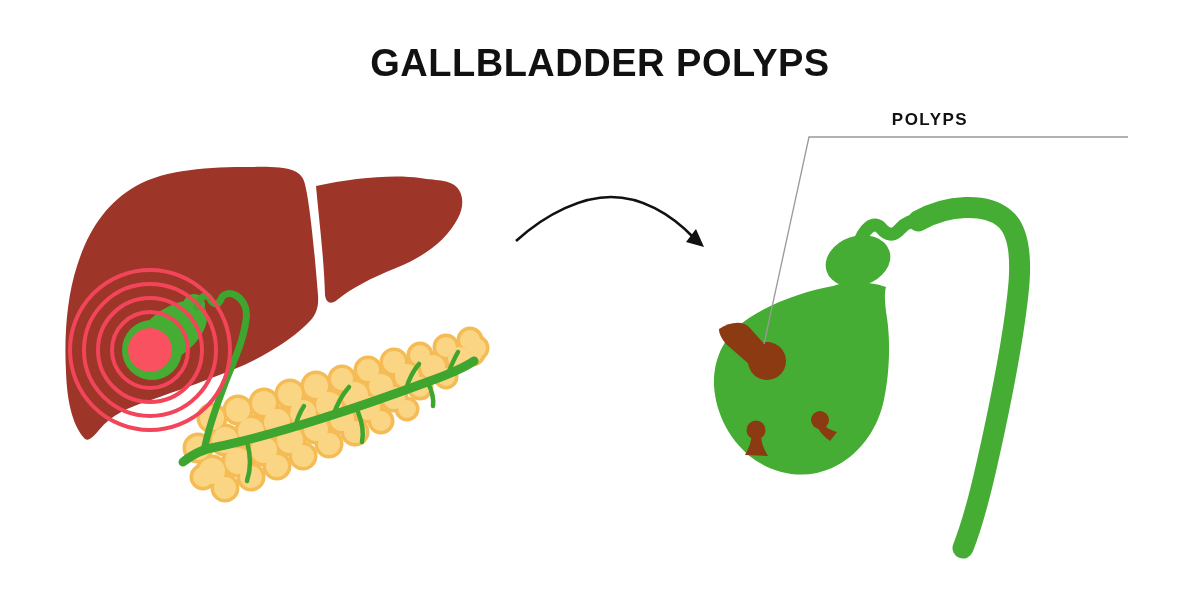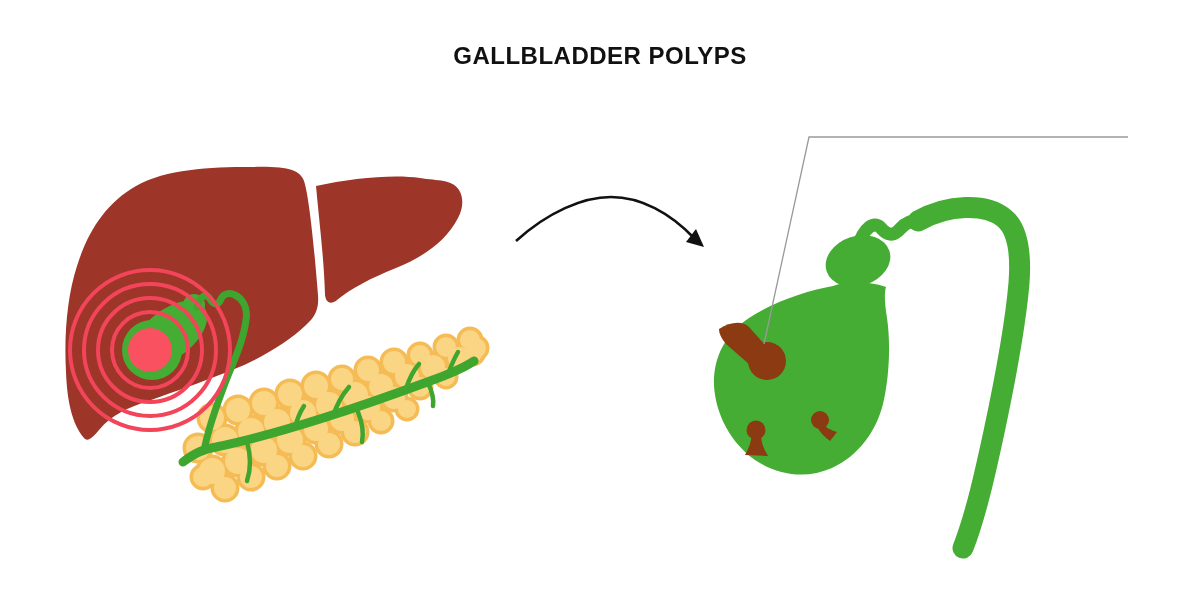--- a/index.html
+++ b/index.html
@@ -2,21 +2,21 @@
 <html style="--background: #ffffff; --title-text: #111111; --liver: #9E3529; --gallbladder-green: #45AD33; --duct-green: #3EA52F; --alert-ring: #F2455A; --alert-fill: #F9515F; --pancreas-base: #F5BC55; --pancreas-lobule: #FAD584; --polyp-brown: #8B3A12; --arrow-black: #111111; --callout-line: #999999;"><head>
 <meta charset="utf-8">
 <style>
   html,body{margin:0;padding:0;background:#fff;}
   .frame{
     position:relative;width:1200px;height:607px;background:var(--background,#fff);
     overflow:hidden;font-family:"Liberation Sans",sans-serif;
   }
   .page-title{
     position:absolute;top:42px;left:0;right:0;text-align:center;
-    font-size:24px;font-weight:700;letter-spacing:.5px;color:var(--title-text,#111);
+    font-size:38px;font-weight:700;letter-spacing:.5px;color:var(--title-text,#111);
     white-space:nowrap;
   }
   .polyps-label{
     position:absolute;left:845px;top:110px;width:170px;text-align:center;
     font-size:17px;font-weight:600;letter-spacing:1.5px;color:var(--title-text,#111);
   }
   .scene{position:absolute;left:0;top:0;}
   .c-liver{fill:var(--liver);}
   .c-green{fill:var(--gallbladder-green);}
   .s-green{stroke:var(--gallbladder-green);fill:none;stroke-linecap:round;stroke-linejoin:round;}
@@ -170,13 +170,14 @@
       </g>
       <g>
         <path class="c-polyp" d="M 816,425 C 820,432 824,437 830,441 L 837,432 C 830,430 825,427 821,422 Z"></path>
         <circle class="c-polyp" cx="820" cy="420" r="9"></circle>
       </g>
 
       <polyline class="callout-line" points="1128,137 809,137 764,344"></polyline>
     </g>
   </svg>
 
+  <div class="polyps-label">POLYPS</div>
 </div>
 
 </body></html>

